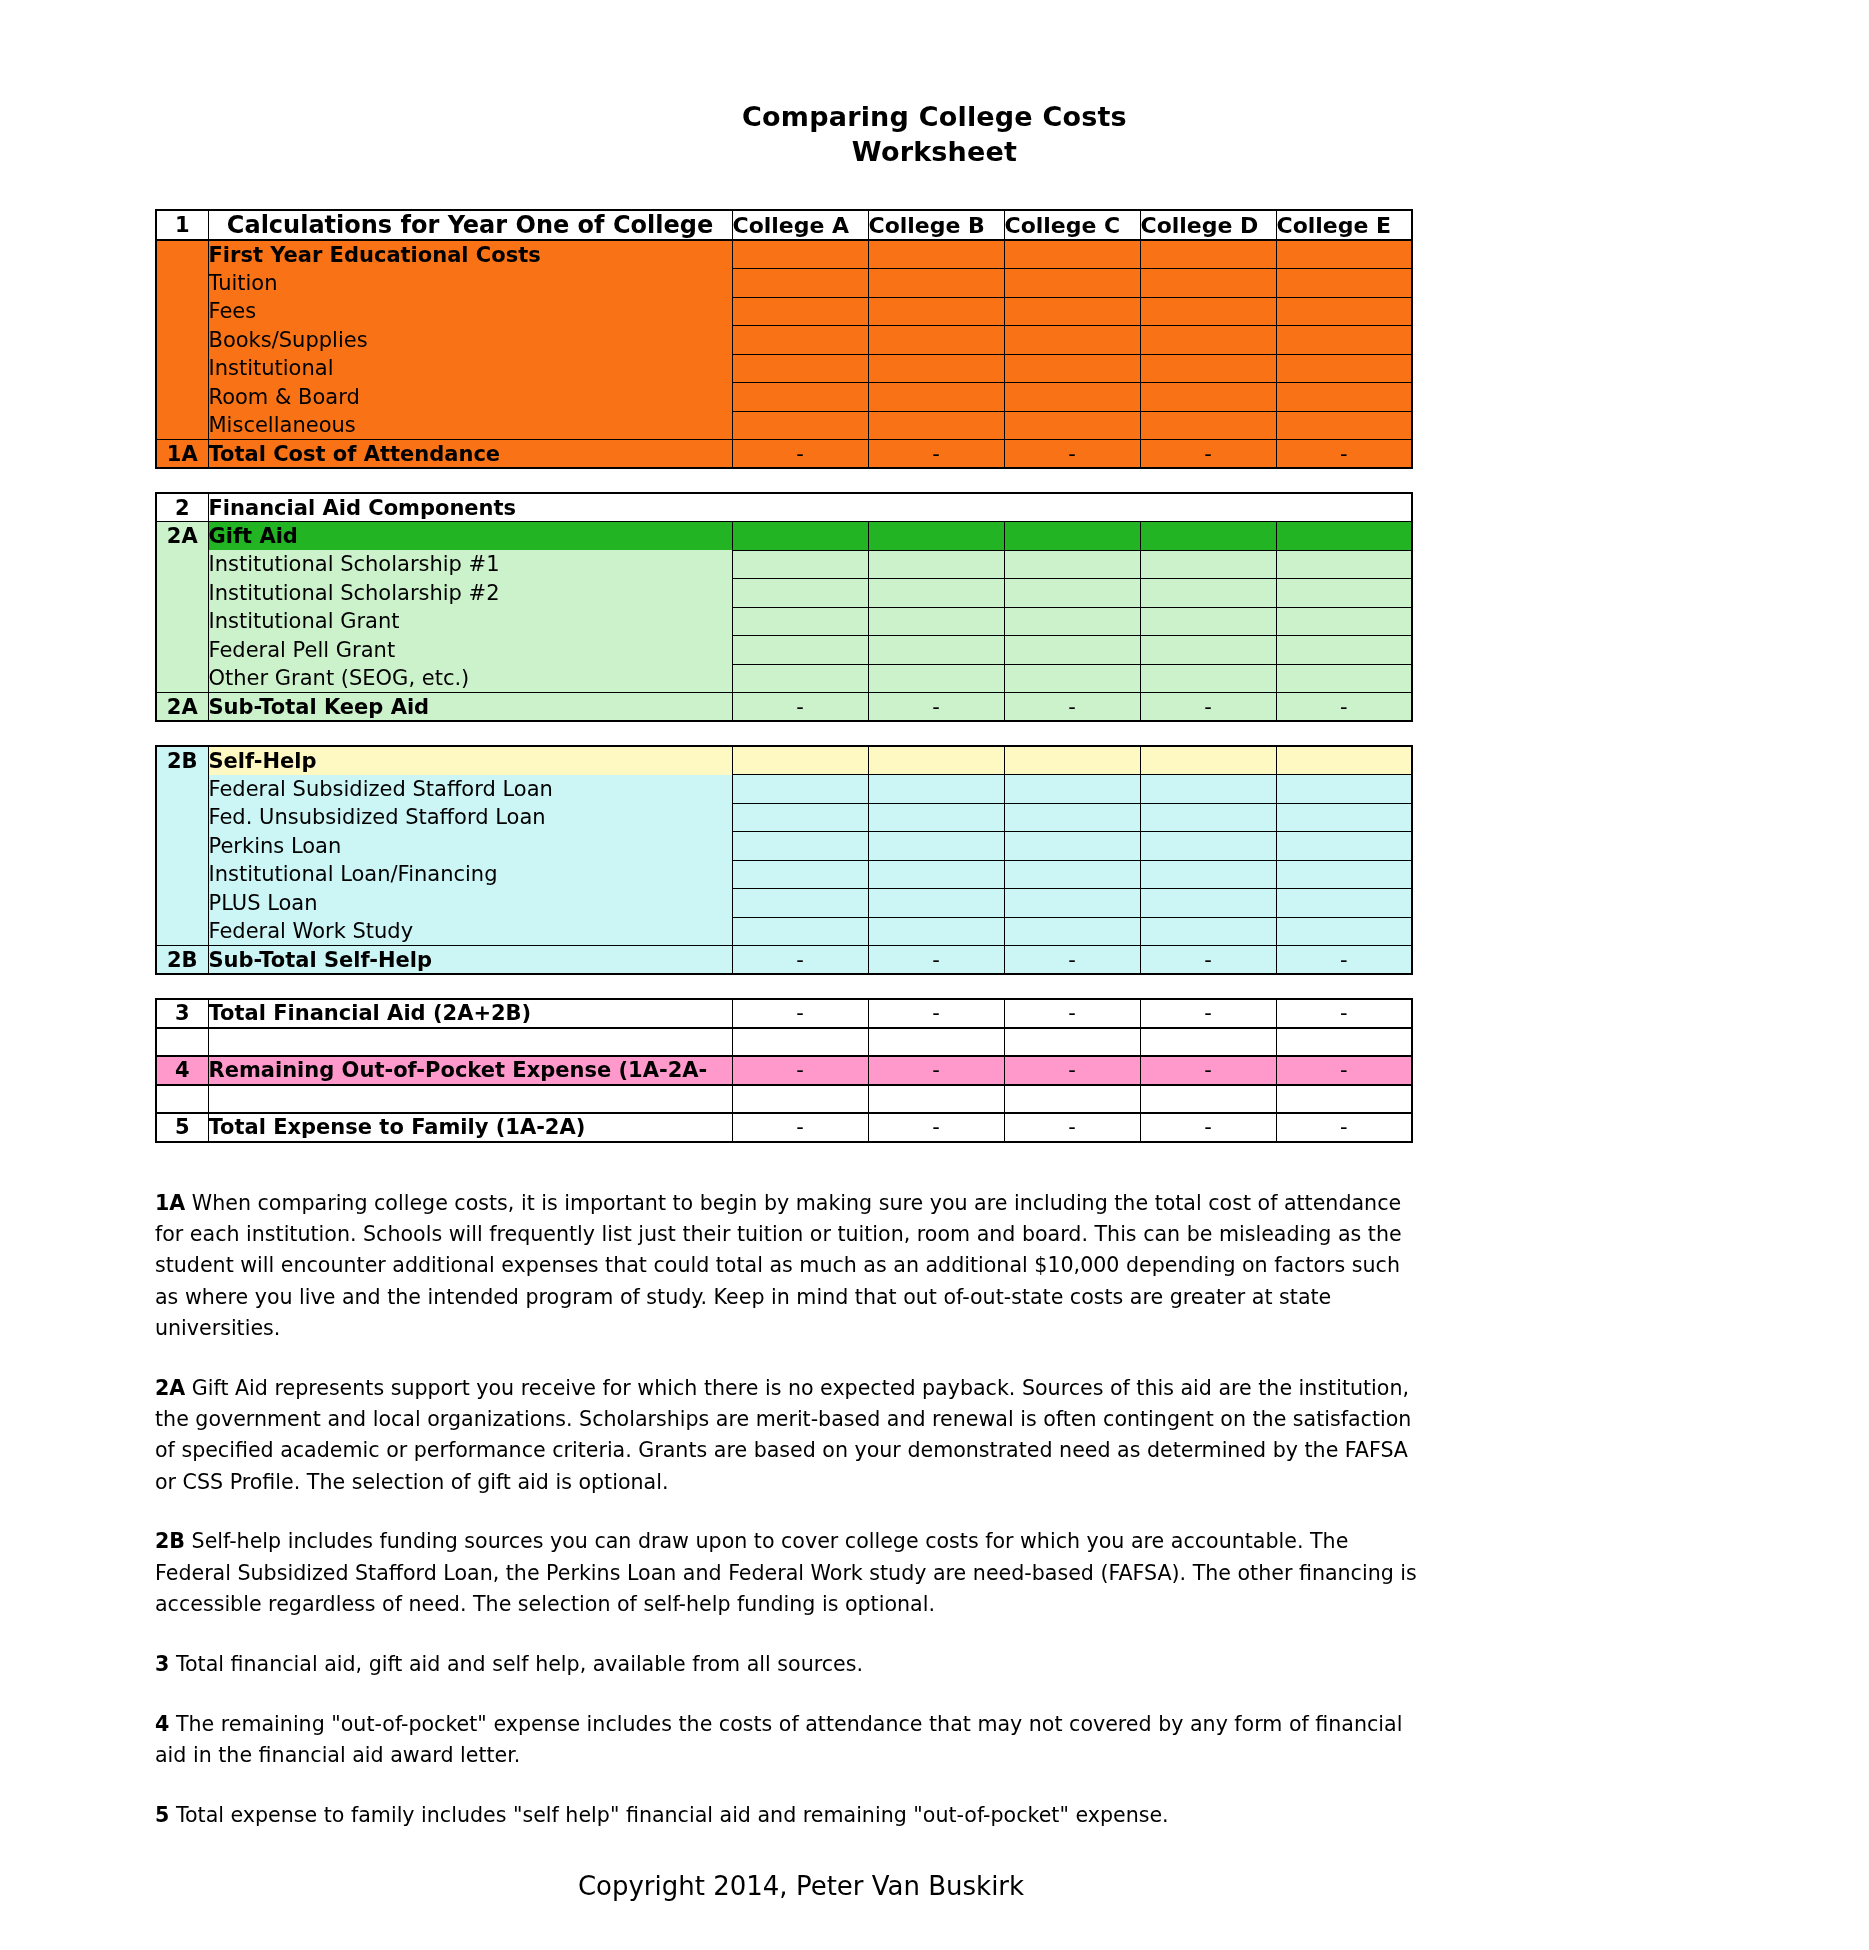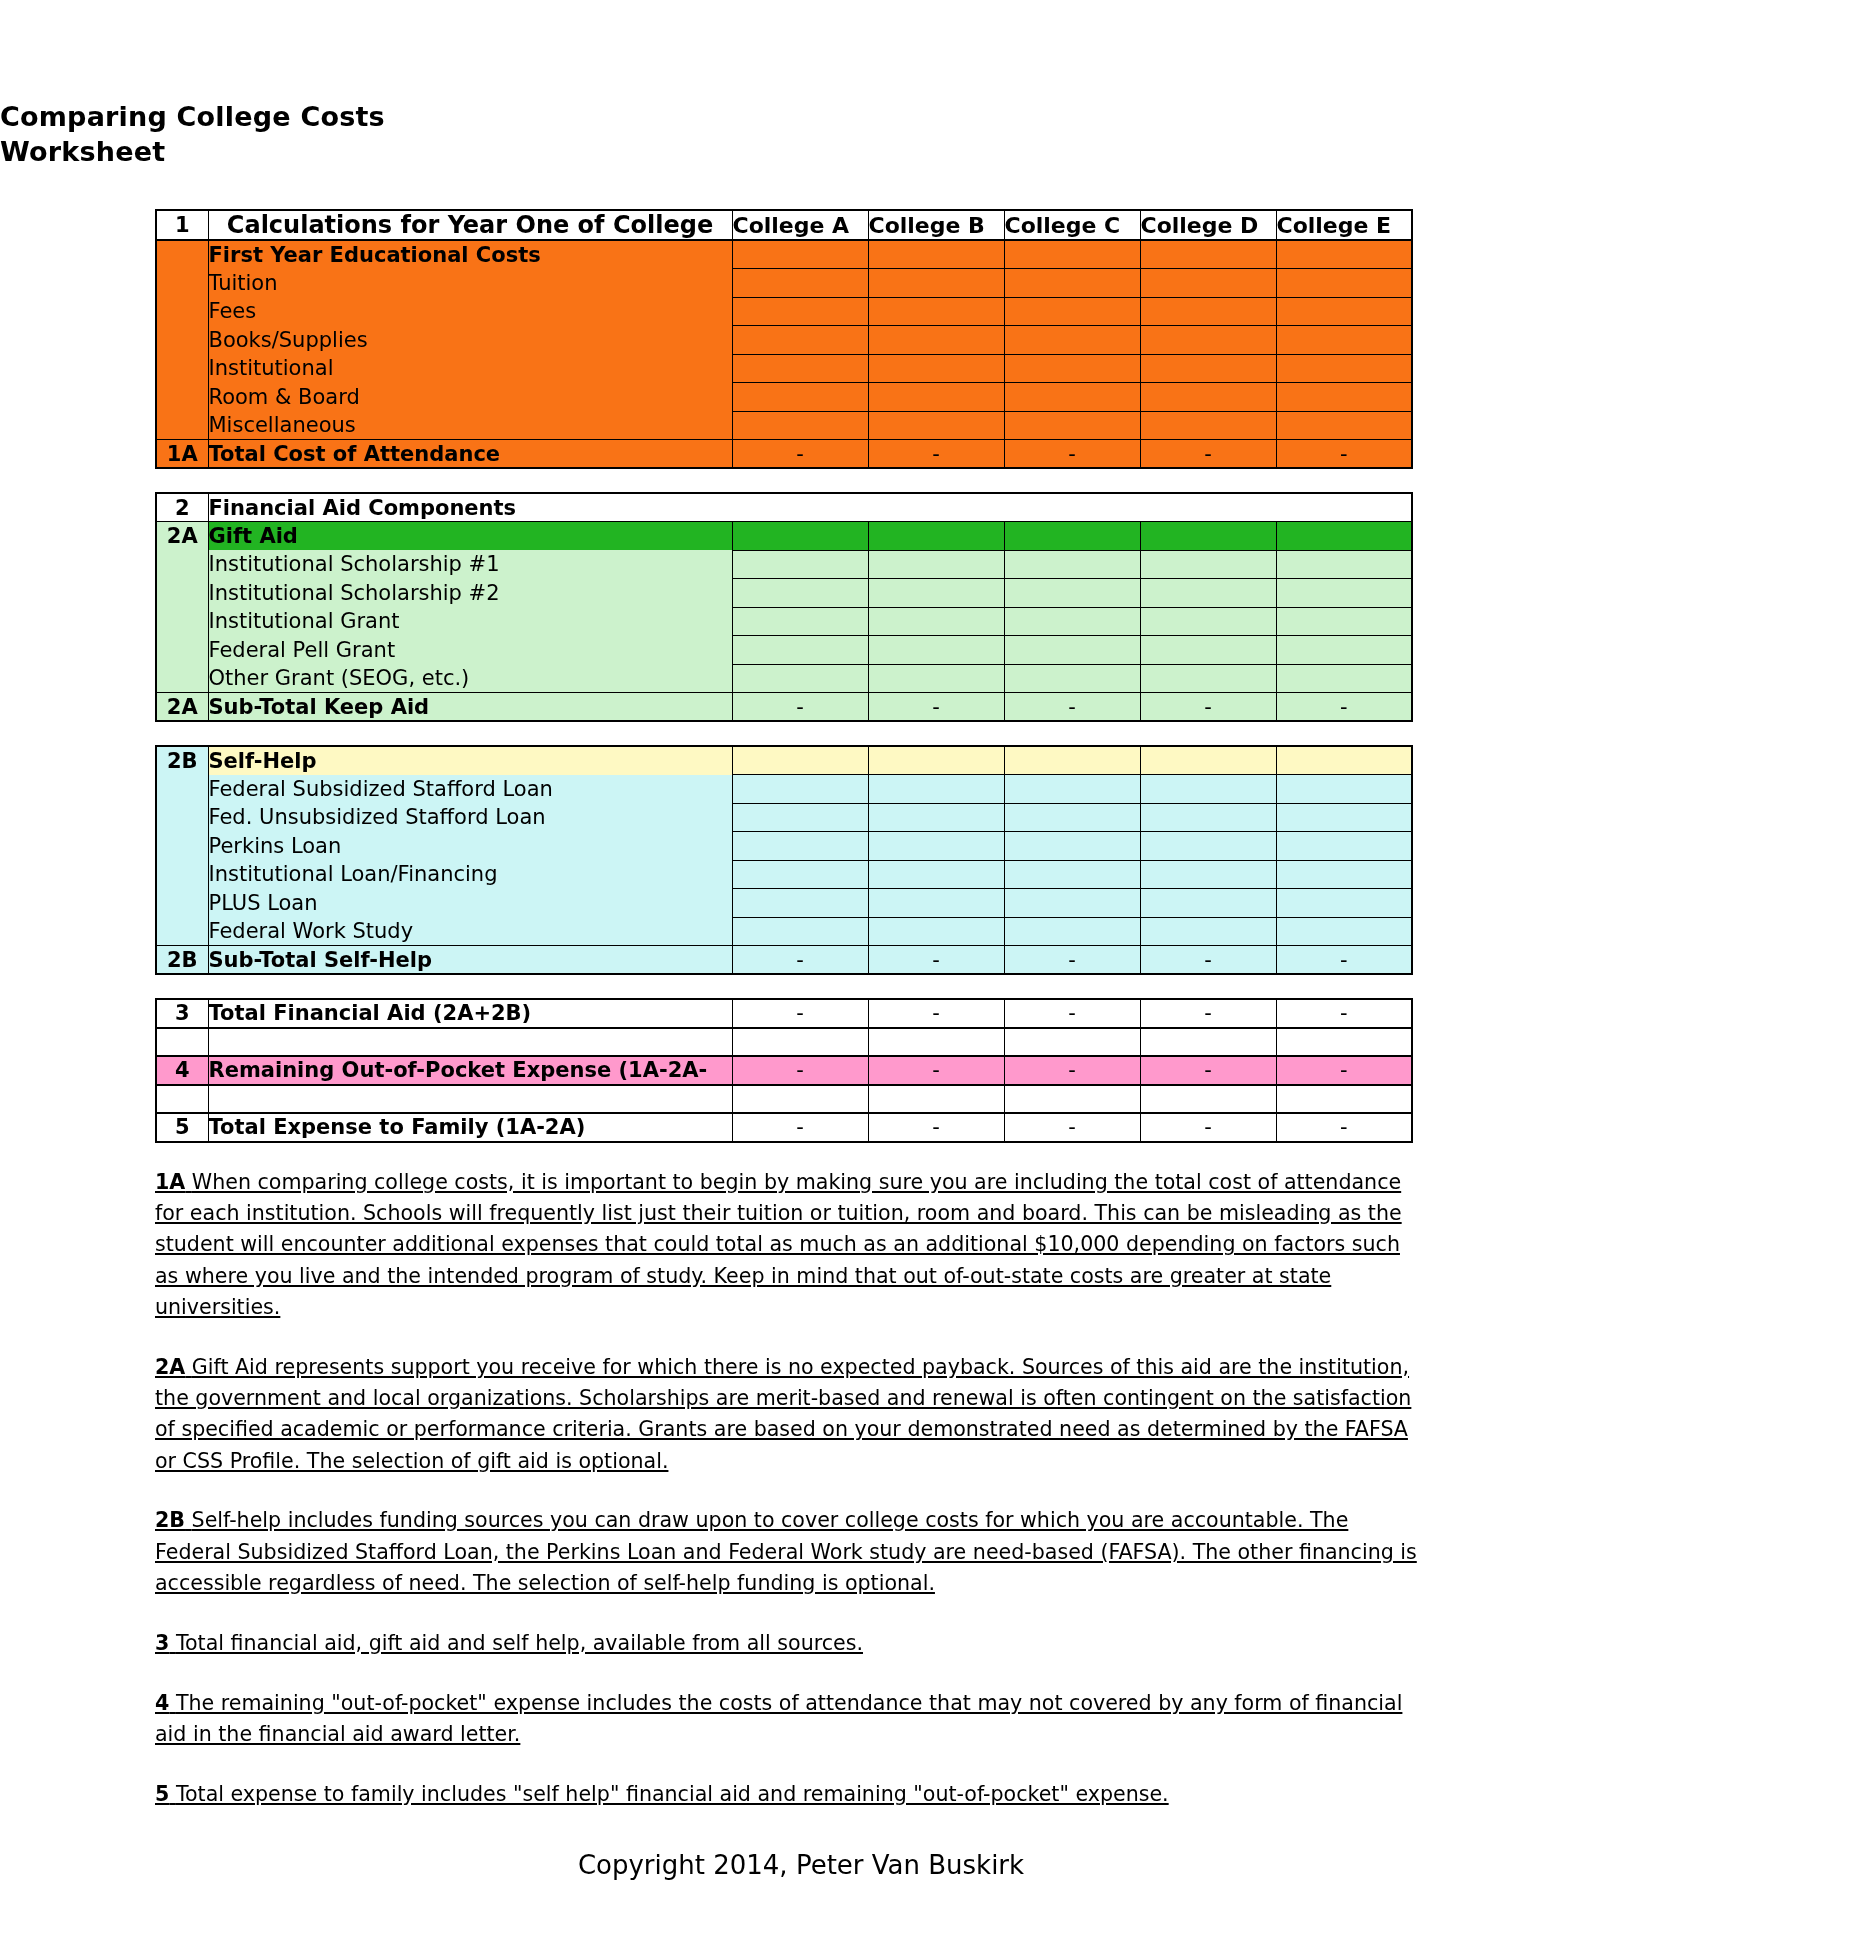--- a/index.html
+++ b/index.html
@@ -15,21 +15,21 @@
 
   .page {
     position: relative;
     width: 1869px;
     height: 1951px;
     padding: 0;
   }
 
   
   .title-block {
-    text-align: left;
+    text-align: center;
     padding-top: 99px;
     line-height: 1.30;
   }
   .title-line {
     font-size: 27px;
     font-weight: bold;
     letter-spacing: 0.2px;
   }
 
   
@@ -104,25 +104,24 @@
     font-size: 21px;
   }
 
   
   tr.spacer td { height: 25px; border: none; background: #fff; }
   td.spacer-stub { border-left: 2.5px solid #000; }
 
   
   .notes {
     margin-left: 155px;
-    margin-top: 24px;
+    margin-top: 45px;
     width: 1267px;
     font-size: 20.6px;
     line-height: 1.52;
-    text-decoration: underline;
   }
   .note { margin-bottom: 28.5px; }
   .note .tag { font-weight: bold; }
 
   .copyright {
     margin-top: 40px;
     text-align: center;
     font-size: 26px;
     width: 1292px;
     margin-left: 155px;

